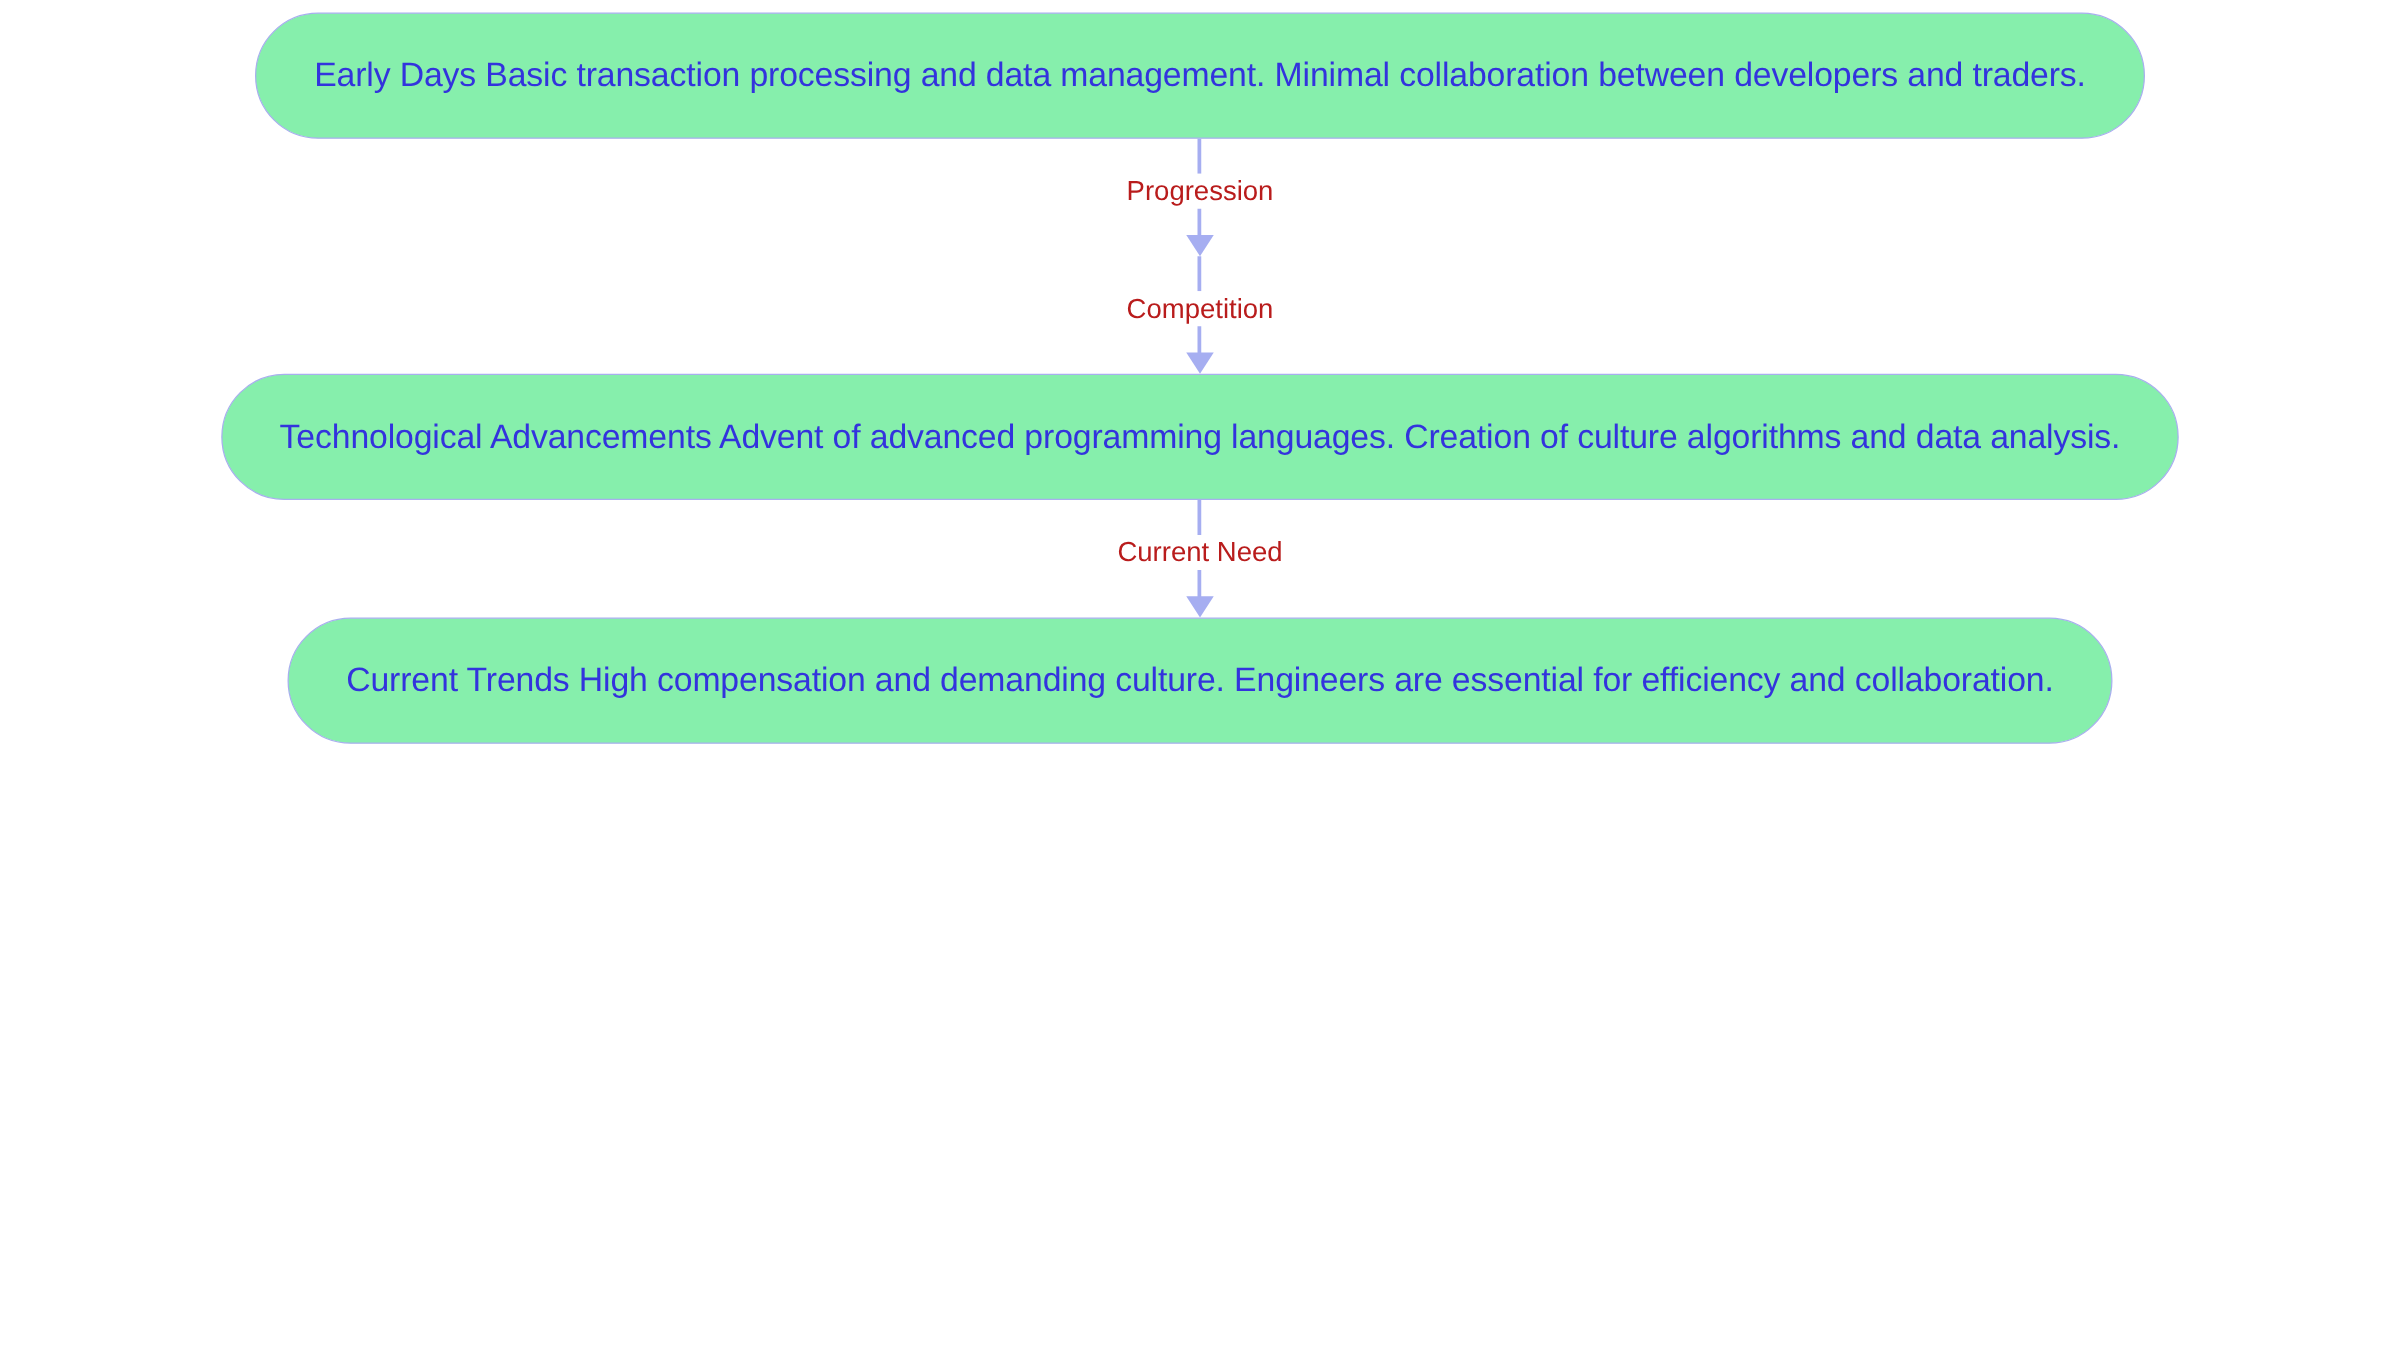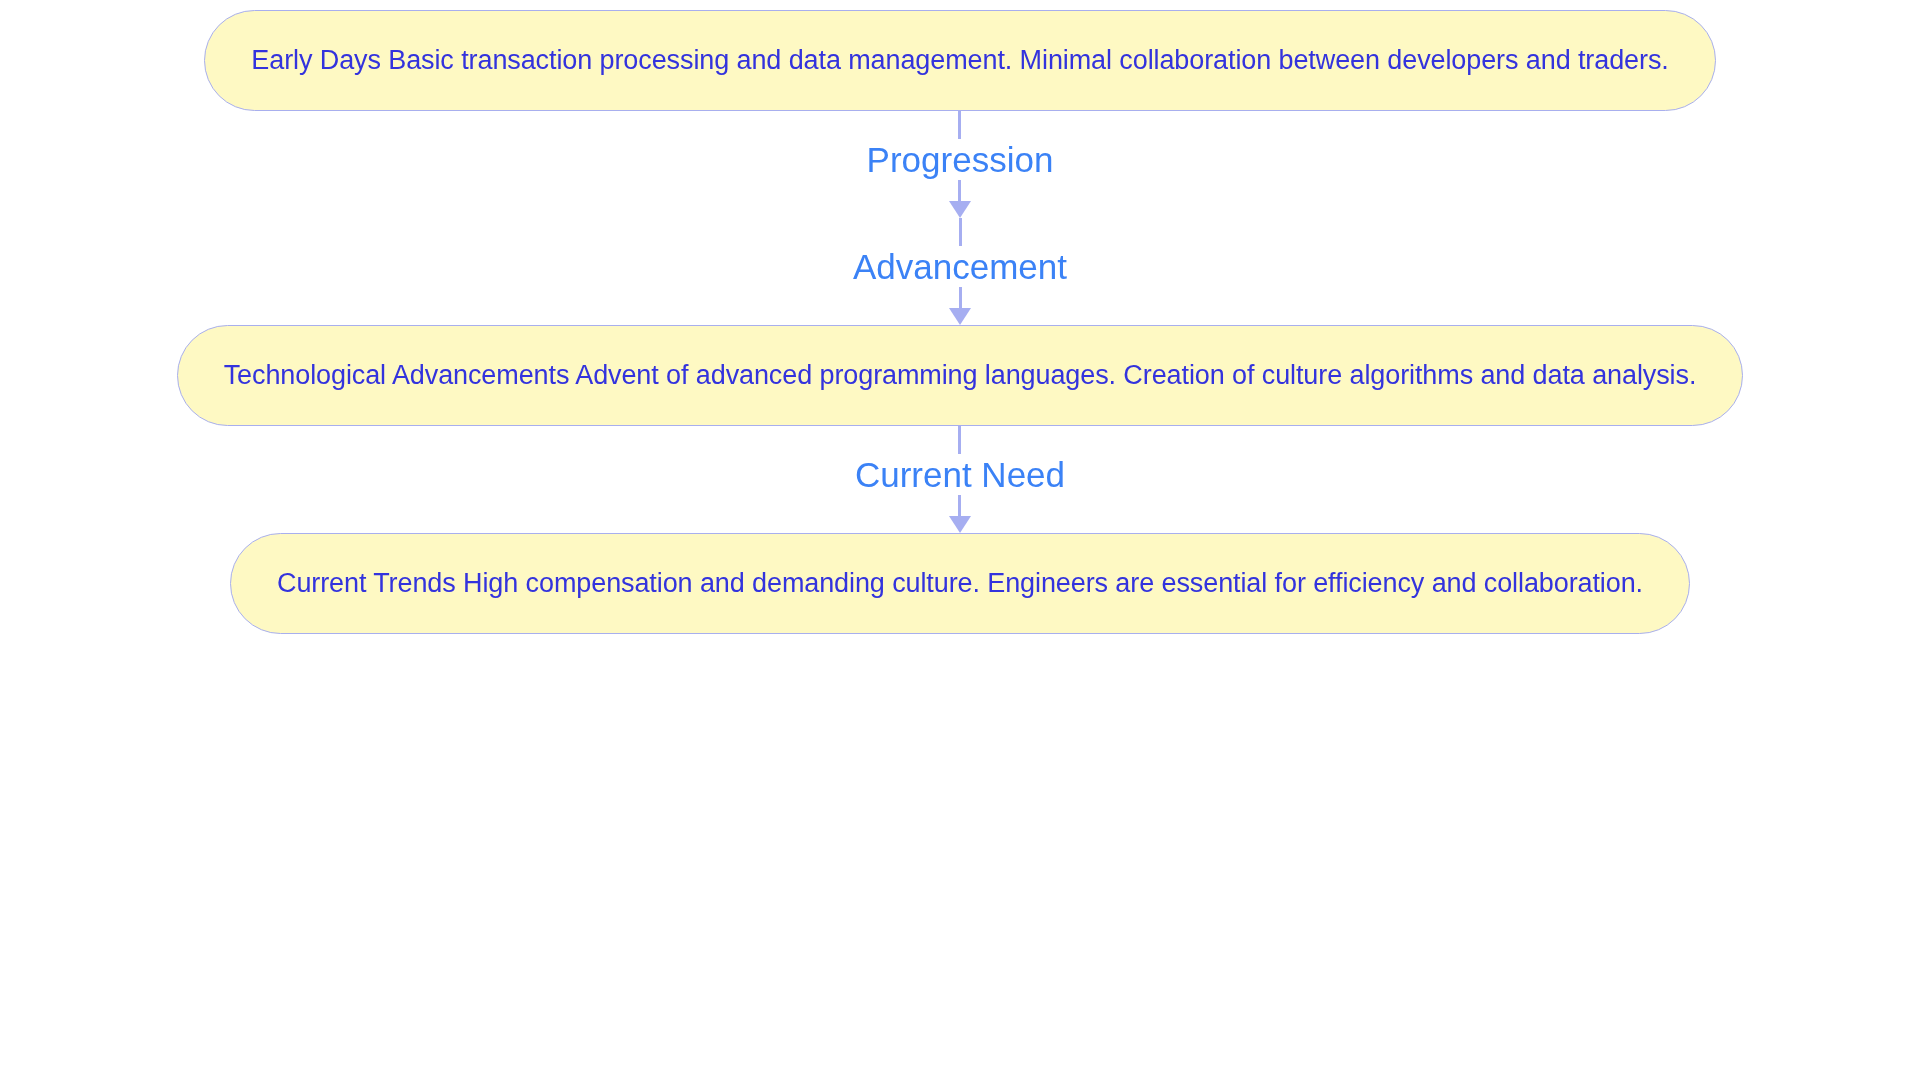--- a/index.html
+++ b/index.html
@@ -20,21 +20,21 @@
     display: flex;
     flex-direction: column;
     align-items: center;
     justify-content: flex-start;
     box-sizing: border-box;
     padding-top: 10px;
   }
 
   .node {
     box-sizing: border-box;
-    background: #fef9c3;
+    background: #86efac;
     border: 1.4px solid #a8afee;
     border-radius: 60px;
     color: #3333dd;
     font-size: 27px;
     line-height: 1.1;
     letter-spacing: -0.1px;
     display: flex;
     align-items: center;
     justify-content: center;
     text-align: center;
@@ -50,22 +50,22 @@
     justify-content: center;
     position: relative;
   }
 
   .edge-stem-top {
     width: 3px;
     background: #a6aef1;
   }
 
   .edge-label {
-    color: #3b82f6;
-    font-size: 35px;
+    color: #b91c1c;
+    font-size: 22px;
     line-height: 1;
     white-space: nowrap;
     background: #ffffff;
     padding: 3px 10px;
   }
 
   .edge-stem-bottom {
     width: 3px;
     background: #a6aef1;
   }
@@ -101,21 +101,21 @@
   <div class="edge edge-1">
     <div class="edge-stem-top"></div>
     <div class="edge-label">Progression</div>
     <div class="edge-stem-bottom"></div>
     <div class="edge-arrowhead"></div>
   </div>
 
 
   <div class="edge edge-2">
     <div class="edge-stem-top"></div>
-    <div class="edge-label">Advancement</div>
+    <div class="edge-label">Competition</div>
     <div class="edge-stem-bottom"></div>
     <div class="edge-arrowhead"></div>
   </div>
 
   <div class="node node-3">
     <span>Technological Advancements Advent of advanced programming languages. Creation of culture algorithms and data analysis.</span>
   </div>
 
 
 

